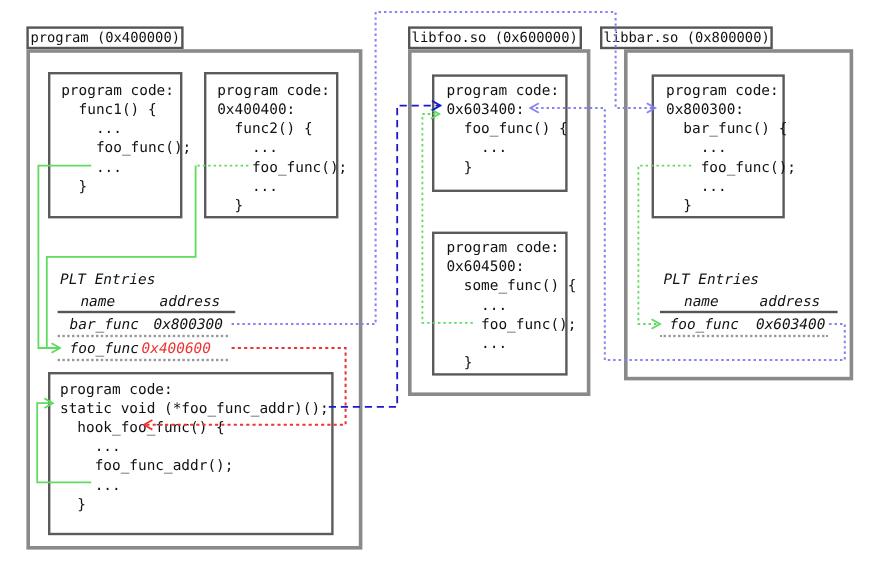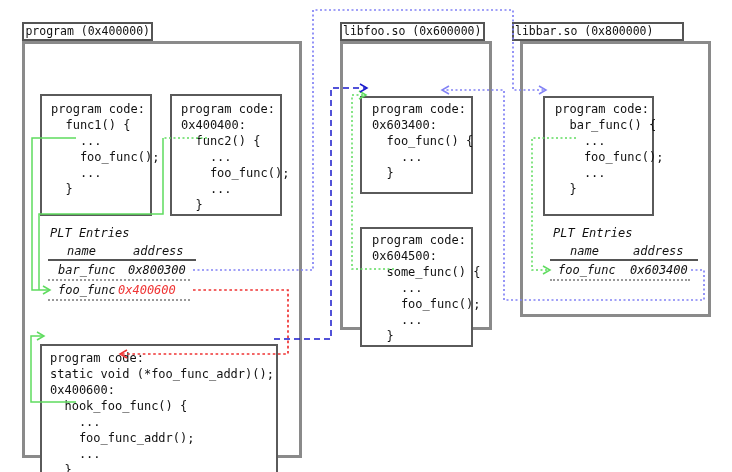--- a/index.html
+++ b/index.html
@@ -9,21 +9,21 @@
   }
   .outer-box{
     position:absolute;border:3px solid var(--c-border,#8a8a8a);
     background:#fff;box-sizing:border-box;
   }
   .title-box{
     position:absolute;border:2px solid #555;background:#fff;box-sizing:border-box;
     font-size:11.5px;line-height:14px;padding:0 1px;white-space:pre;z-index:2;
   }
   .code-box{
-    position:absolute;border:2px solid #5a5a5a;background:#fff;box-sizing:border-box;z-index:1;margin-top:34px;
+    position:absolute;border:2px solid #5a5a5a;background:#fff;box-sizing:border-box;z-index:1;
   }
   .code-line{
     white-space:pre;font-size:12px;line-height:16px;color:#111;
   }
   .plt{position:absolute;z-index:1;}
   .plt-label,.plt-header,.plt-cell{
     position:absolute;font-size:12px;line-height:14px;white-space:pre;font-style:italic;
   }
   .plt-rule{position:absolute;border-top:2px solid #555;height:0;}
   .plt-dotted{position:absolute;border-top:2px dotted #999;height:0;}
@@ -76,21 +76,20 @@
     <div class="plt-cell" style="left:80px;top:37px;">0x800300</div>
     <div class="plt-dotted" style="left:0;top:53px;width:142px;"></div>
     <div class="plt-cell" style="left:10px;top:57px;">foo_func</div>
     <div class="plt-cell red-text" style="left:70px;top:57px;">0x400600</div>
     <div class="plt-dotted" style="left:0;top:73px;width:142px;"></div>
   </div>
 
   <div class="code-box" style="left:40px;top:310px;width:238px;height:136px;padding:4px 0 0 8px;">
     <div class="code-line">program code:</div>
     <div class="code-line">static void (*foo_func_addr)();</div>
-    <div class="code-line">0x400600:</div>
     <div class="code-line">  hook_foo_func() {</div>
     <div class="code-line">    ...</div>
     <div class="code-line">    foo_func_addr();</div>
     <div class="code-line">    ...</div>
     <div class="code-line">  }</div>
   </div>
 
   <div class="outer-box" style="left:340px;top:41px;width:152px;height:289px;"></div>
   <div class="title-box" style="left:340px;top:22px;width:145px;height:19px;">libfoo.so (0x600000)</div>
 
@@ -106,24 +105,25 @@
     <div class="code-line">program code:</div>
     <div class="code-line">0x604500:</div>
     <div class="code-line">  some_func() {</div>
     <div class="code-line">    ...</div>
     <div class="code-line">    foo_func();</div>
     <div class="code-line">    ...</div>
     <div class="code-line">  }</div>
   </div>
 
   <div class="outer-box" style="left:520px;top:41px;width:191px;height:276px;"></div>
-  <div class="title-box" style="left:512px;top:22px;width:172px;height:19px;">libbar.so (0x800000)</div>
+  <div class="title-box" style="left:500px;top:22px;width:144px;height:19px;">libbar.so (0x800000)</div>
 
   <div class="code-box" style="left:543px;top:62px;width:111px;height:120px;padding:3px 0 0 10px;">
     <div class="code-line">program code:</div>
+    <div class="code-line">0x800300:</div>
     <div class="code-line">  bar_func() {</div>
     <div class="code-line">    ...</div>
     <div class="code-line">    foo_func();</div>
     <div class="code-line">    ...</div>
     <div class="code-line">  }</div>
   </div>
 
   <div class="plt" style="left:550px;top:226px;width:150px;height:58px;">
     <div class="plt-label" style="left:3px;top:0;">PLT Entries</div>
     <div class="plt-header" style="left:20px;top:18px;">name</div>

